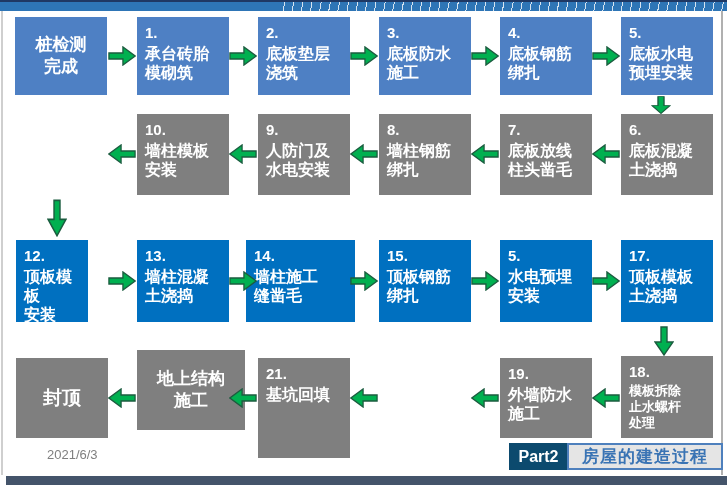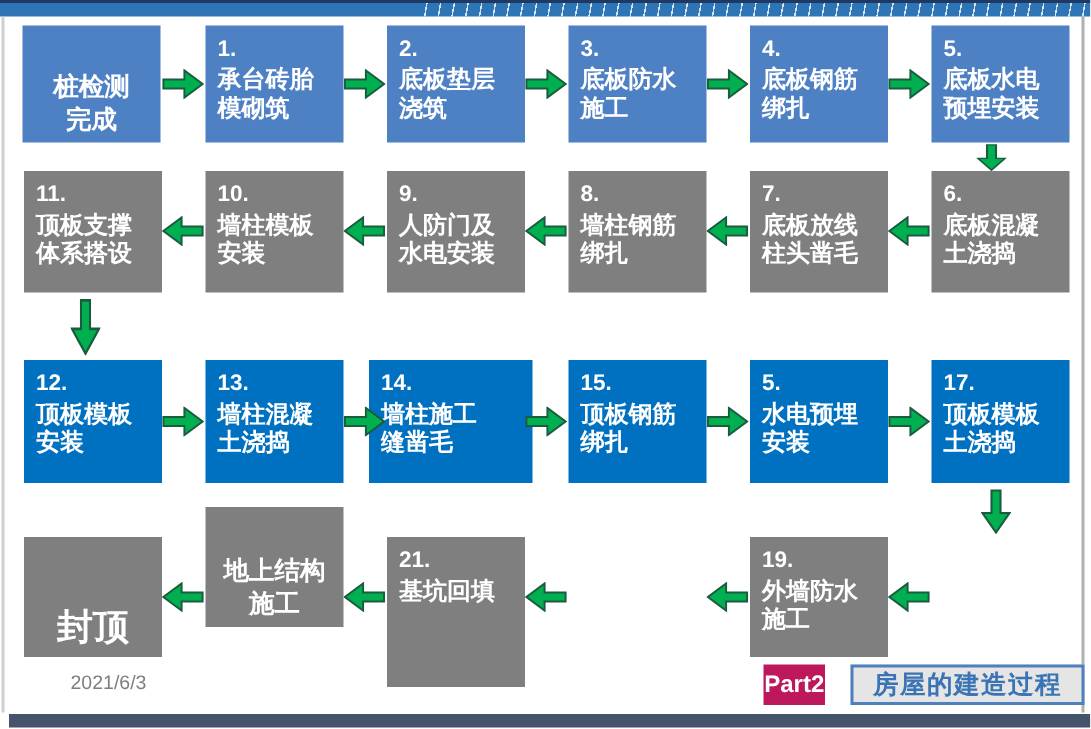--- a/index.html
+++ b/index.html
@@ -16,29 +16,29 @@
   .edge-r{position:absolute;left:721px;top:11px;height:464px;width:2px;background:#b0b0b0;}
   .botbar{position:absolute;left:6px;top:476px;width:721px;height:9px;background:#44546a;}
 
   .box{position:absolute;box-sizing:border-box;color:#fff;font-weight:bold;padding:7px 8px;}
   .b1{background:#4e80c4;}  
   .b2{background:#0070c0;}  
   .g{background:#7f7f7f;}   
   .num{font-size:15px;line-height:1.2;}
   .nm{font-size:16px;line-height:1.2;white-space:pre-line;margin-top:2px;}
   .small .nm{font-size:13px;line-height:1.22;}
-  .centerbox{display:flex;align-items:flex-end;justify-content:center;text-align:center;
-    font-size:17px;line-height:1.3;white-space:pre-line;padding:4px;}
-  .bigword{font-size:24px;}
+  .centerbox{display:flex;align-items:center;justify-content:center;text-align:center;
+    font-size:17px;line-height:1.3;white-space:pre-line;padding:4px;font-family:Liberation Serif, serif;}
+  .bigword{font-size:19px;}
 
   .ar{position:absolute;}
   .ar svg{display:block;width:100%;height:100%;}
 
   .date{position:absolute;left:47px;top:447px;font-size:13px;color:#7f7f7f;}
-  .part{position:absolute;left:509px;top:443px;width:41px;height:27px;background:#be185d;
+  .part{position:absolute;left:509px;top:443px;width:59px;height:27px;background:#0c4a6e;
     color:#fff;font-weight:bold;font-size:16px;display:flex;align-items:center;justify-content:center;}
   .ptitle{position:absolute;left:567px;top:443px;width:156px;height:27px;box-sizing:border-box;
     border:2px solid #4e80bd;background:#e5e5e5;color:#3a74b4;font-weight:bold;font-size:17px;
     display:flex;align-items:center;justify-content:center;letter-spacing:1px;}
 </style>
 </head>
 <body>
 
 <div class="slide">
   <div class="topbar">
@@ -100,25 +100,20 @@
         <polygon points="1,7 16,7 16,1 29,10 16,19 16,13 1,13" fill="#00b050" stroke="#1b5c3f" stroke-width="1.4"></polygon>
       </svg>
     </div>
 
   <div class="ar" style="left:651px;top:96px;width:20px;height:18px">
       <svg viewBox="0 0 20 30" preserveAspectRatio="none">
         <polygon points="7,1 13,1 13,16 19,16 10,29 1,16 7,16" fill="#00b050" stroke="#1b5c3f" stroke-width="1.4"></polygon>
       </svg>
     </div>
 
-  <div class="box g" style="left:16px;top:114px;width:92px;height:81px">
-    <div class="num">11.</div>
-    <div class="nm">顶板支撑
-体系搭设</div>
-  </div>
   <div class="box g" style="left:137px;top:114px;width:92px;height:81px">
     <div class="num">10.</div>
     <div class="nm">墙柱模板
 安装</div>
   </div>
   <div class="box g" style="left:258px;top:114px;width:92px;height:81px">
     <div class="num">9.</div>
     <div class="nm">人防门及
 水电安装</div>
   </div>
@@ -163,21 +158,21 @@
         <polygon points="29,7 14,7 14,1 1,10 14,19 14,13 29,13" fill="#00b050" stroke="#1b5c3f" stroke-width="1.4"></polygon>
       </svg>
     </div>
 
   <div class="ar" style="left:47px;top:199px;width:20px;height:38px">
       <svg viewBox="0 0 20 30" preserveAspectRatio="none">
         <polygon points="7,1 13,1 13,16 19,16 10,29 1,16 7,16" fill="#00b050" stroke="#1b5c3f" stroke-width="1.4"></polygon>
       </svg>
     </div>
 
-  <div class="box b2" style="left:16px;top:240px;width:92px;height:82px">
+  <div class="box b2" style="left:16px;top:240px;width:72px;height:82px">
     <div class="num">12.</div>
     <div class="nm">顶板模板
 安装</div>
   </div>
   <div class="box b2" style="left:137px;top:240px;width:92px;height:82px">
     <div class="num">13.</div>
     <div class="nm">墙柱混凝
 土浇捣</div>
   </div>
   <div class="box b2" style="left:246px;top:240px;width:109px;height:82px">
@@ -227,30 +222,36 @@
       </svg>
     </div>
 
   <div class="ar" style="left:654px;top:326px;width:20px;height:30px">
       <svg viewBox="0 0 20 30" preserveAspectRatio="none">
         <polygon points="7,1 13,1 13,16 19,16 10,29 1,16 7,16" fill="#00b050" stroke="#1b5c3f" stroke-width="1.4"></polygon>
       </svg>
     </div>
 
   <div class="box g centerbox bigword" style="left:16px;top:358px;width:92px;height:80px"><span>封顶</span></div>
-  <div class="box g centerbox" style="left:137px;top:338px;width:92px;height:80px"><span>地上结构
+  <div class="box g centerbox" style="left:137px;top:350px;width:108px;height:80px"><span>地上结构
 施工</span></div>
   <div class="box g" style="left:258px;top:358px;width:92px;height:100px">
     <div class="num">21.</div>
     <div class="nm">基坑回填</div>
   </div>
   <div class="box g" style="left:500px;top:358px;width:92px;height:80px">
     <div class="num">19.</div>
     <div class="nm">外墙防水
 施工</div>
+  </div>
+  <div class="box g small" style="left:621px;top:356px;width:92px;height:82px">
+    <div class="num">18.</div>
+    <div class="nm">模板拆除
+止水螺杆
+处理</div>
   </div>
 
   <div class="ar" style="left:108px;top:388px;width:28px;height:20px">
       <svg viewBox="0 0 30 20" preserveAspectRatio="none">
         <polygon points="29,7 14,7 14,1 1,10 14,19 14,13 29,13" fill="#00b050" stroke="#1b5c3f" stroke-width="1.4"></polygon>
       </svg>
     </div>
   <div class="ar" style="left:229px;top:388px;width:28px;height:20px">
       <svg viewBox="0 0 30 20" preserveAspectRatio="none">
         <polygon points="29,7 14,7 14,1 1,10 14,19 14,13 29,13" fill="#00b050" stroke="#1b5c3f" stroke-width="1.4"></polygon>

